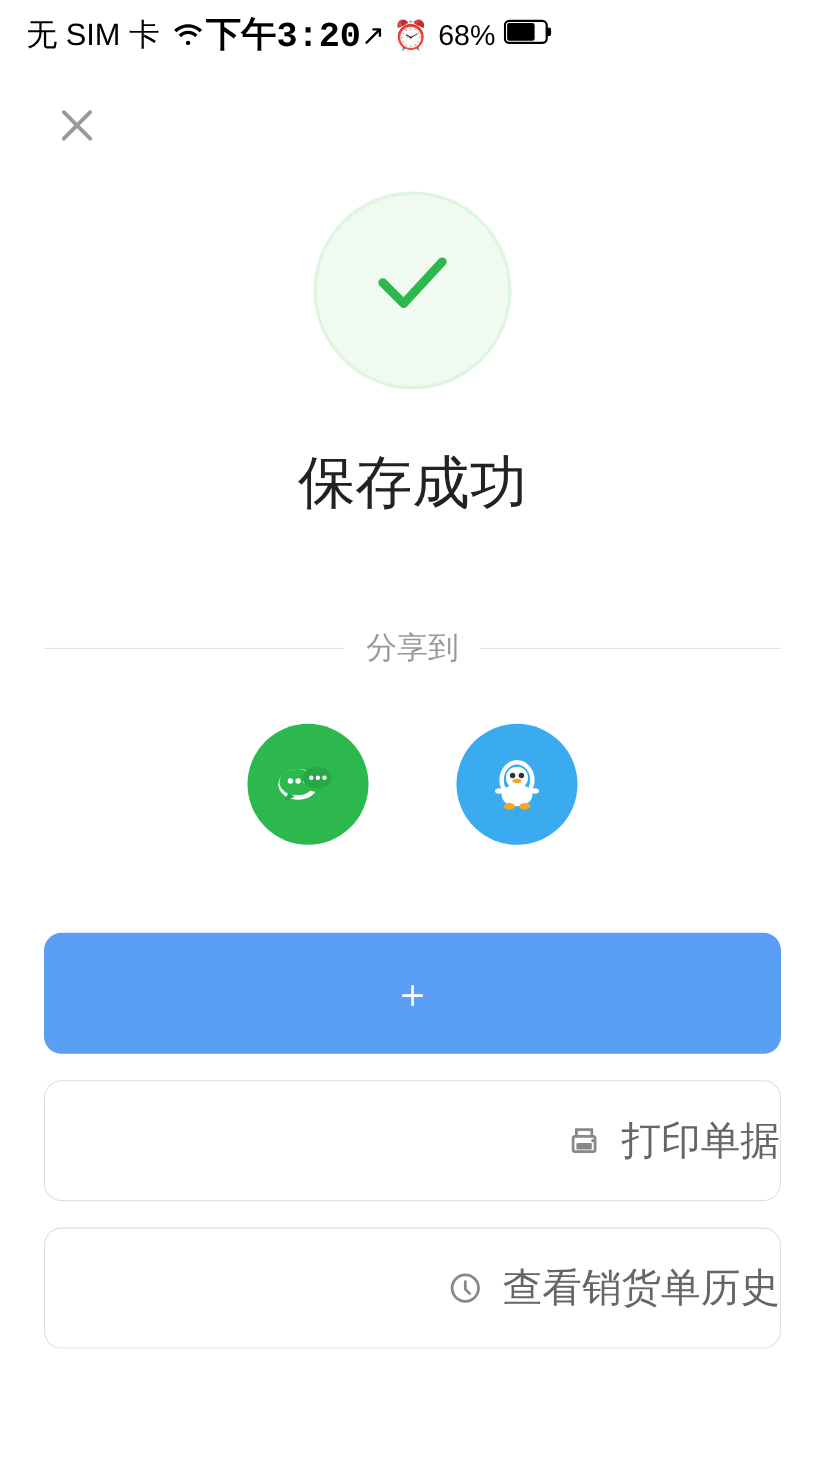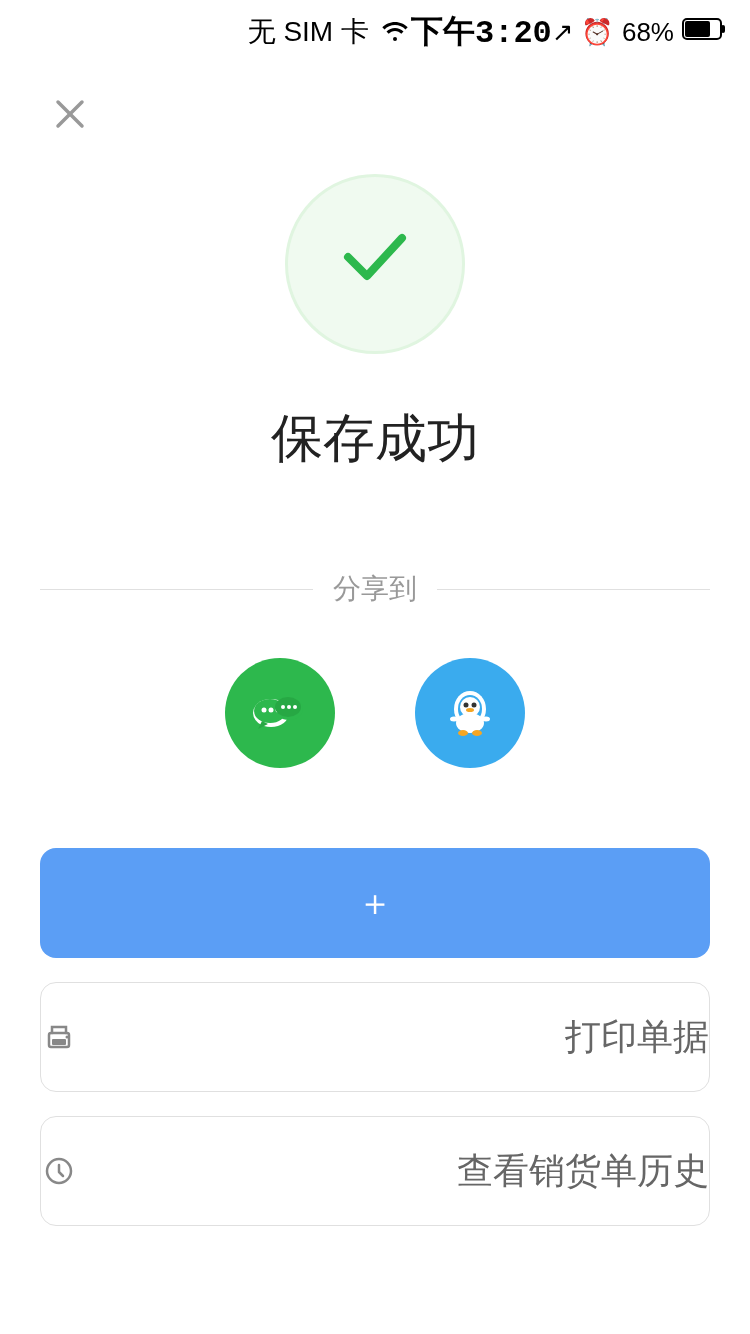--- a/index.html
+++ b/index.html
@@ -17,21 +17,21 @@
       overflow: hidden;
       position: relative;
     }
 
     
     .status-bar {
       width: 100%;
       height: 64px;
       display: flex;
       align-items: center;
-      justify-content: flex-end;
+      justify-content: flex-start;
       padding: 13px 24px;
       background: #fff;
     }
 
     .status-left {
       display: flex;
       align-items: center;
       gap: 10px;
       font-size: 28px;
       color: #000;
@@ -196,21 +196,21 @@
 
     .btn-secondary {
       width: 100%;
       height: 110px;
       border-radius: 16px;
       background: #fff;
       border: 1px solid #e0e0e0;
       cursor: pointer;
       display: flex;
       align-items: center;
-      justify-content: space-between;
+      justify-content: flex-end;
       gap: 16px;
       font-size: 36px;
       color: #666;
       font-weight: 400;
     }
 
     .btn-icon {
       font-size: 34px;
       display: flex;
       align-items: center;

